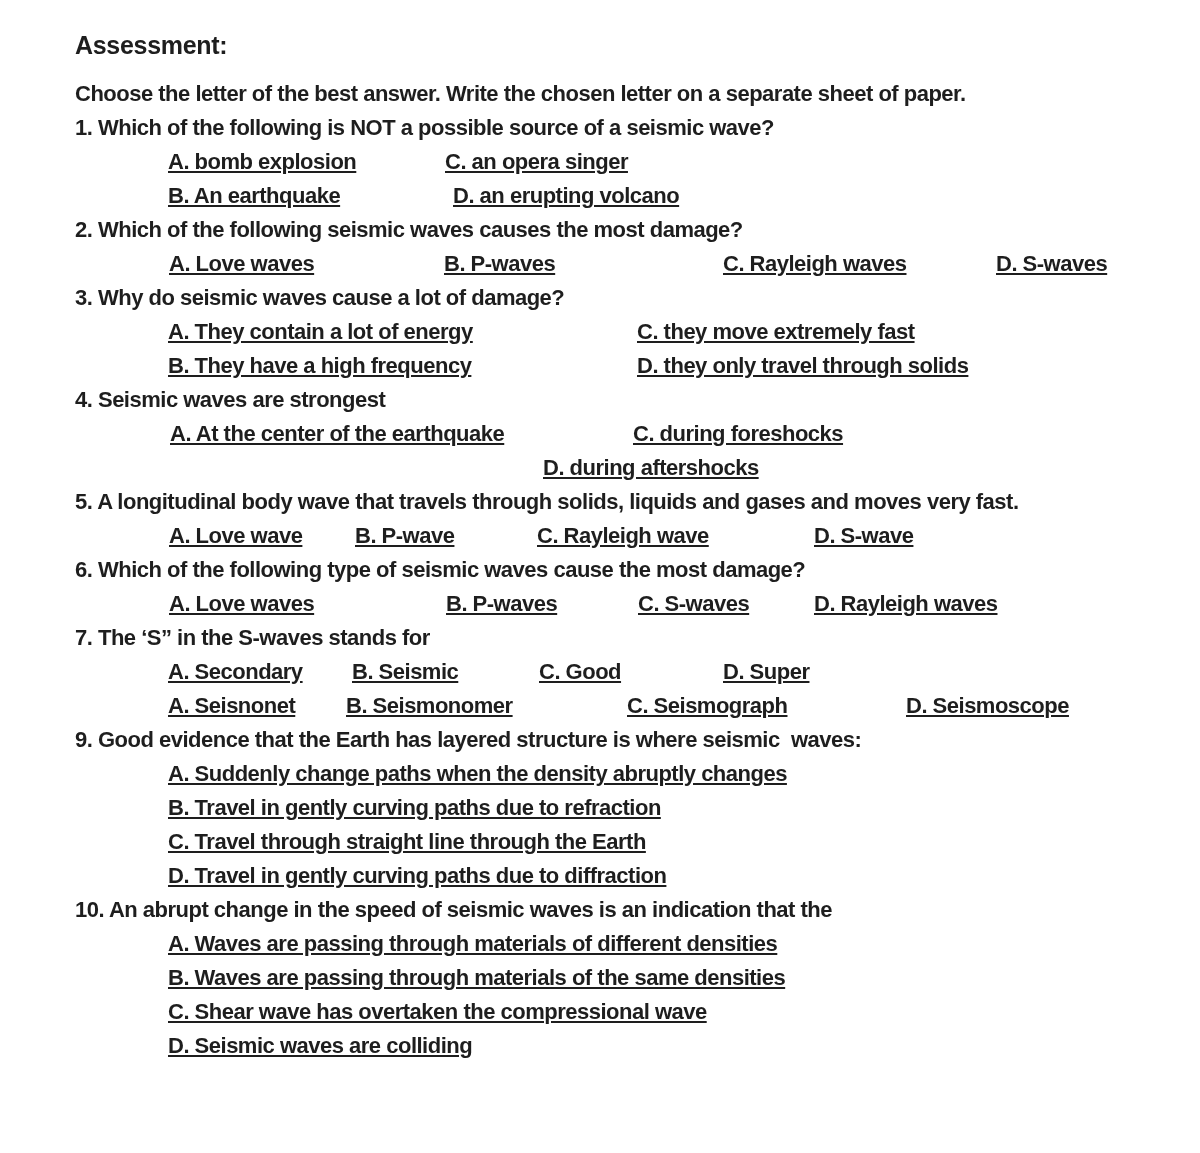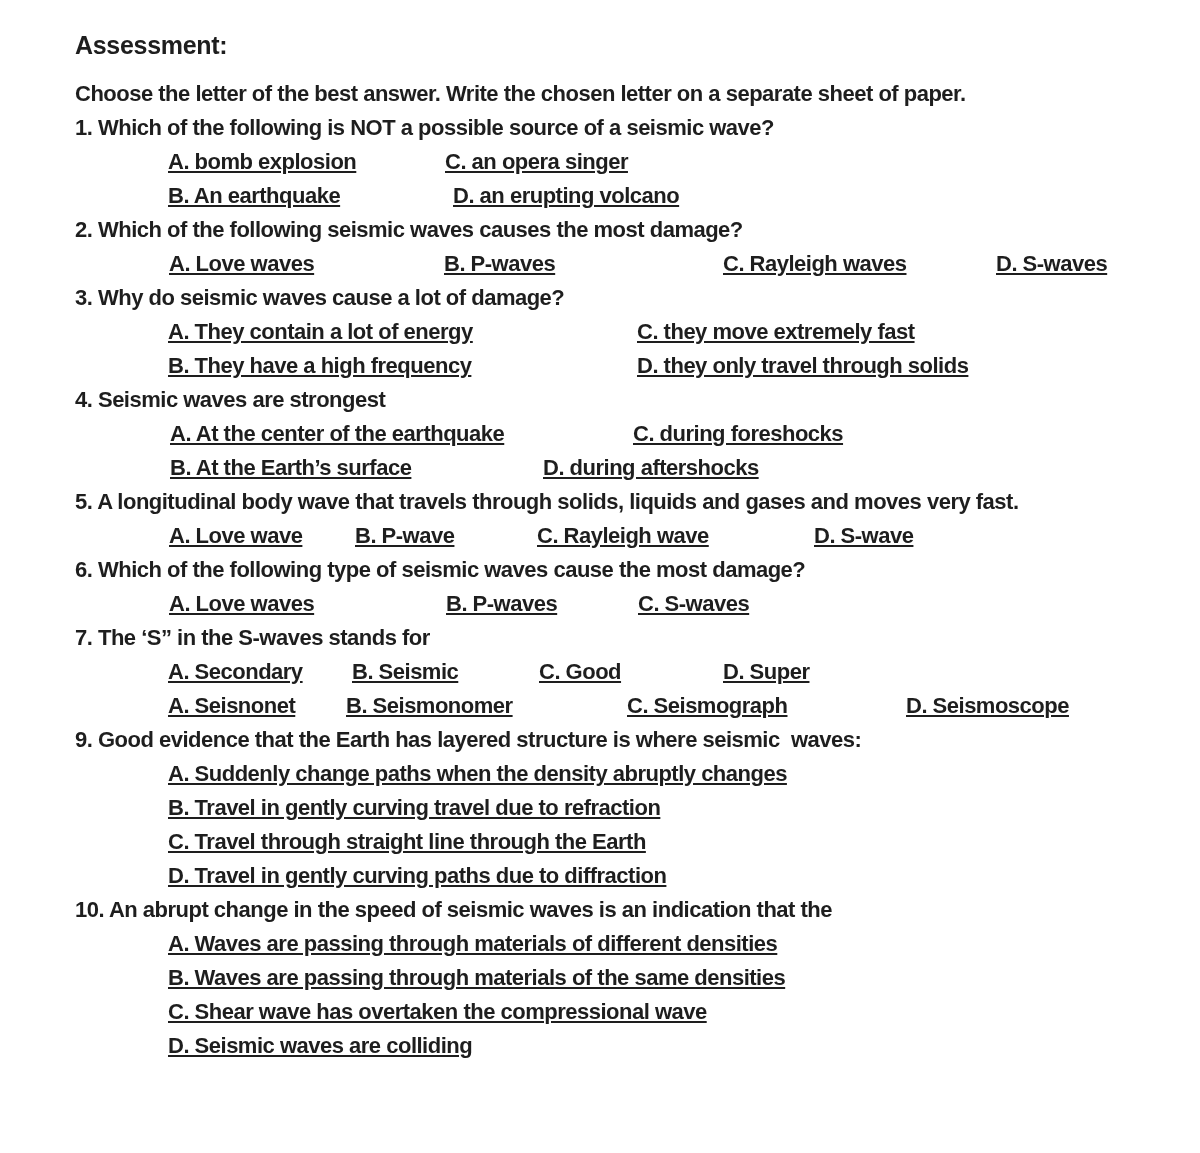--- a/index.html
+++ b/index.html
@@ -82,37 +82,37 @@
     <span class="opt" style="left:93px">B. They have a high frequency</span>
     <span class="opt" style="left:562px">D. they only travel through solids</span>
   </div>
 
   <div class="line">4. Seismic waves are strongest</div>
   <div class="option-row">
     <span class="opt" style="left:95px">A. At the center of the earthquake</span>
     <span class="opt" style="left:558px">C. during foreshocks</span>
   </div>
   <div class="option-row">
-    <span class="opt" style="left:95px">B. At the Earth’s surface</span>
     <span class="opt" style="left:468px">D. during aftershocks</span>
   </div>
 
   <div class="line">5. A longitudinal body wave that travels through solids, liquids and gases and moves very fast.</div>
   <div class="option-row">
     <span class="opt" style="left:94px">A. Love wave</span>
     <span class="opt" style="left:280px">B. P-wave</span>
     <span class="opt" style="left:462px">C. Rayleigh wave</span>
     <span class="opt" style="left:739px">D. S-wave</span>
   </div>
 
   <div class="line">6. Which of the following type of seismic waves cause the most damage?</div>
   <div class="option-row">
     <span class="opt" style="left:94px">A. Love waves</span>
     <span class="opt" style="left:371px">B. P-waves</span>
     <span class="opt" style="left:563px">C. S-waves</span>
+    <span class="opt" style="left:739px">D. Rayleigh waves</span>
   </div>
 
   <div class="line">7. The ‘S” in the S-waves stands for</div>
   <div class="option-row">
     <span class="opt" style="left:93px">A. Secondary</span>
     <span class="opt" style="left:277px">B. Seismic</span>
     <span class="opt" style="left:464px">C. Good</span>
     <span class="opt" style="left:648px">D. Super</span>
   </div>
 
@@ -121,21 +121,21 @@
     <span class="opt" style="left:271px">B. Seismonomer</span>
     <span class="opt" style="left:552px">C. Seismograph</span>
     <span class="opt" style="left:831px">D. Seismoscope</span>
   </div>
 
   <div class="line">9. Good evidence that the Earth has layered structure is where seismic  waves:</div>
   <div class="option-row">
     <span class="opt" style="left:93px">A. Suddenly change paths when the density abruptly changes</span>
   </div>
   <div class="option-row">
-    <span class="opt" style="left:93px">B. Travel in gently curving travel due to refraction</span>
+    <span class="opt" style="left:93px">B. Travel in gently curving paths due to refraction</span>
   </div>
   <div class="option-row">
     <span class="opt" style="left:93px">C. Travel through straight line through the Earth</span>
   </div>
   <div class="option-row">
     <span class="opt" style="left:93px">D. Travel in gently curving paths due to diffraction</span>
   </div>
 
   <div class="line">10. An abrupt change in the speed of seismic waves is an indication that the</div>
   <div class="option-row">

